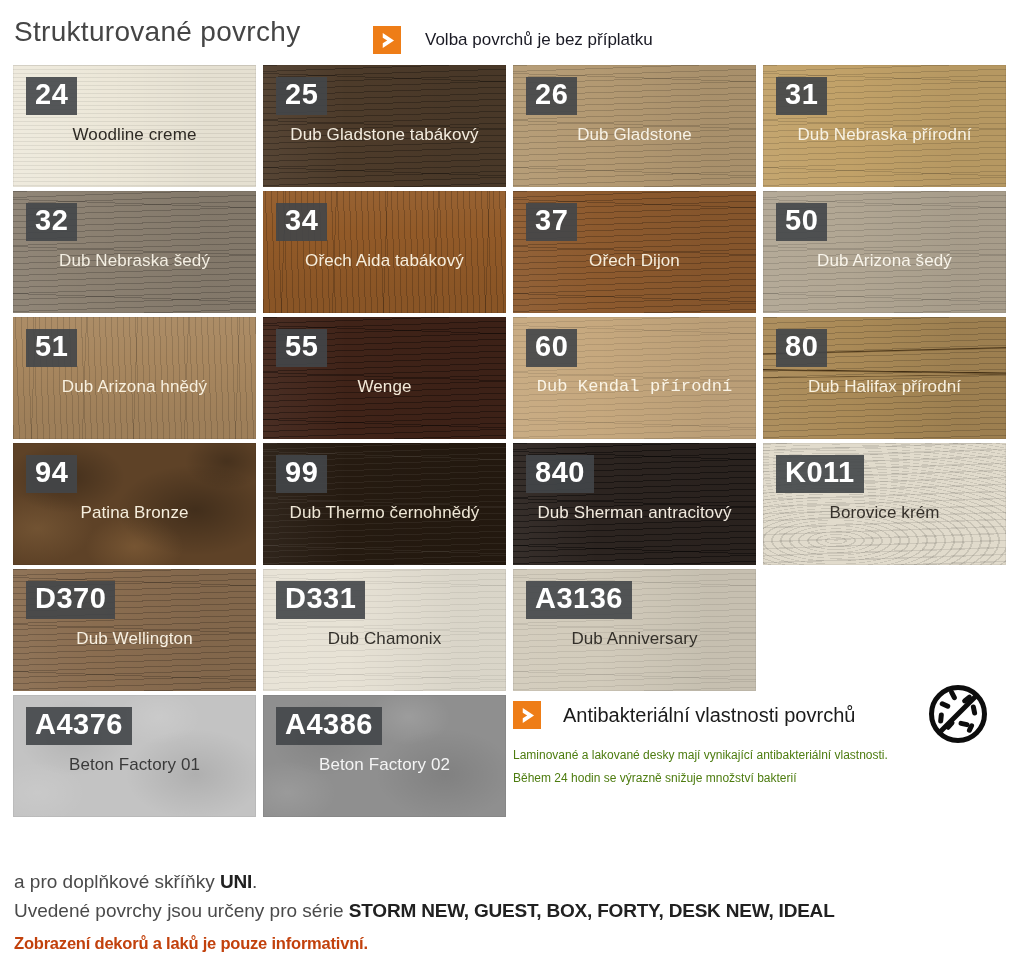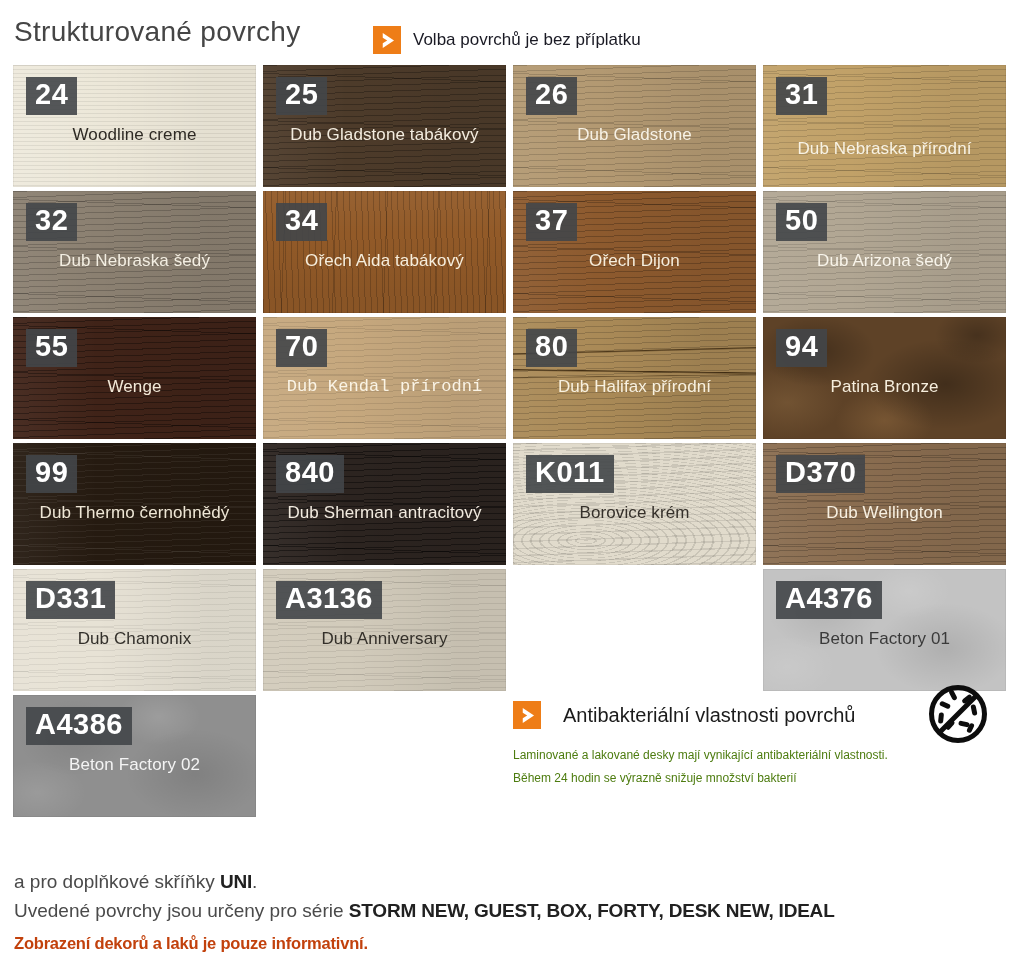--- a/index.html
+++ b/index.html
@@ -8,21 +8,21 @@
     background:#ffffff;
     font-family:"Liberation Sans", sans-serif;
   }
   
   .page-title{
     position:absolute;left:14px;top:16px;
     font-size:28px;font-weight:300;color:#454545;letter-spacing:.3px;
   }
   .header-note-row{
     position:absolute;left:373px;top:26px;
-    display:flex;align-items:center;gap:12px;
+    display:flex;align-items:center;gap:24px;
   }
   .arrow-box{
     width:28px;height:28px;background:var(--accent,#ee7d17);
     display:inline-flex;align-items:center;justify-content:center;flex:0 0 auto;
   }
   .header-note{font-size:17px;color:#1a1a24;}
   
   .grid{
     position:absolute;left:13px;top:65px;
     display:grid;grid-template-columns:repeat(4,243px);
@@ -132,44 +132,48 @@
     <div class="sw tex-grain-h" style="--base: #4d3b2a; --grain: #00000042;">
       <span class="code">25</span>
       <span class="label" style="color: rgb(243, 236, 223);">Dub Gladstone tabákový</span>
     </div>
     <div class="sw tex-grain-h" style="--base: #b39972; --grain: #00000026;">
       <span class="code">26</span>
       <span class="label" style="color: rgb(247, 242, 230);">Dub Gladstone</span>
     </div>
     <div class="sw tex-grain-h" style="--base: #c1a168; --grain: #00000022;">
       <span class="code">31</span>
-      <span class="label" style="color: rgb(247, 242, 228); margin-top: 14px;">Dub Nebraska přírodní</span>
+      <span class="label" style="color: rgb(247, 242, 228);">Dub Nebraska přírodní</span>
     </div>
     <div class="sw tex-grain-h" style="--base: #8b8071; --grain: #00000030;">
       <span class="code">32</span>
       <span class="label" style="color: rgb(243, 238, 226);">Dub Nebraska šedý</span>
     </div>
     <div class="sw tex-grain-v" style="--base: #925a28; --grain: #00000030;">
       <span class="code">34</span>
       <span class="label" style="color: rgb(246, 238, 221);">Ořech Aida tabákový</span>
     </div>
     <div class="sw tex-grain-h" style="--base: #8d5a2e; --grain: #00000038;">
       <span class="code">37</span>
       <span class="label" style="color: rgb(246, 238, 221);">Ořech Dijon</span>
     </div>
     <div class="sw tex-grain-h" style="--base: #b1a693; --grain: #00000020;">
       <span class="code">50</span>
       <span class="label" style="color: rgb(248, 244, 234);">Dub Arizona šedý</span>
     </div>
+    <div class="sw tex-grain-v" style="--base: #a8875f; --grain: #00000022;">
+      <span class="code">51</span>
+      <span class="label" style="color: rgb(248, 240, 223);">Dub Arizona hnědý</span>
+    </div>
     <div class="sw tex-grain-h" style="--base: #402318; --grain: #00000055;">
       <span class="code">55</span>
       <span class="label" style="color: rgb(243, 233, 216);">Wenge</span>
     </div>
     <div class="sw tex-grain-h" style="--base: #c6a87e; --grain: #00000018;">
-      <span class="code">70</span>
+      <span class="code">60</span>
       <span class="label" style="color: rgb(250, 244, 230); font-family: Liberation Mono, monospace;">Dub Kendal přírodní</span>
     </div>
     <div class="sw tex-crack" style="--base: #aa8a57; --grain: #0000002a;">
       <span class="code">80</span>
       <span class="label" style="color: rgb(248, 241, 224);">Dub Halifax přírodní</span>
     </div>
     <div class="sw tex-mottle" style="--base: #5e4227; --grain: #00000040;">
       <span class="code">94</span>
       <span class="label" style="color: rgb(246, 238, 221);">Patina Bronze</span>
     </div>

